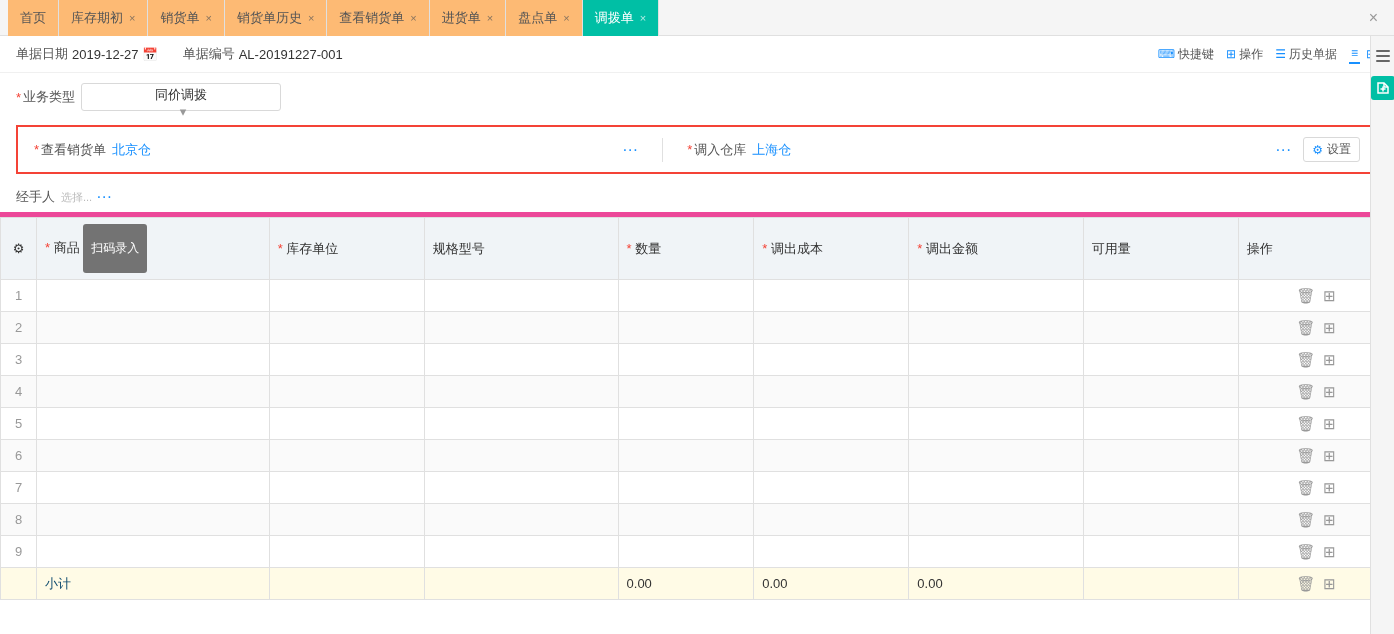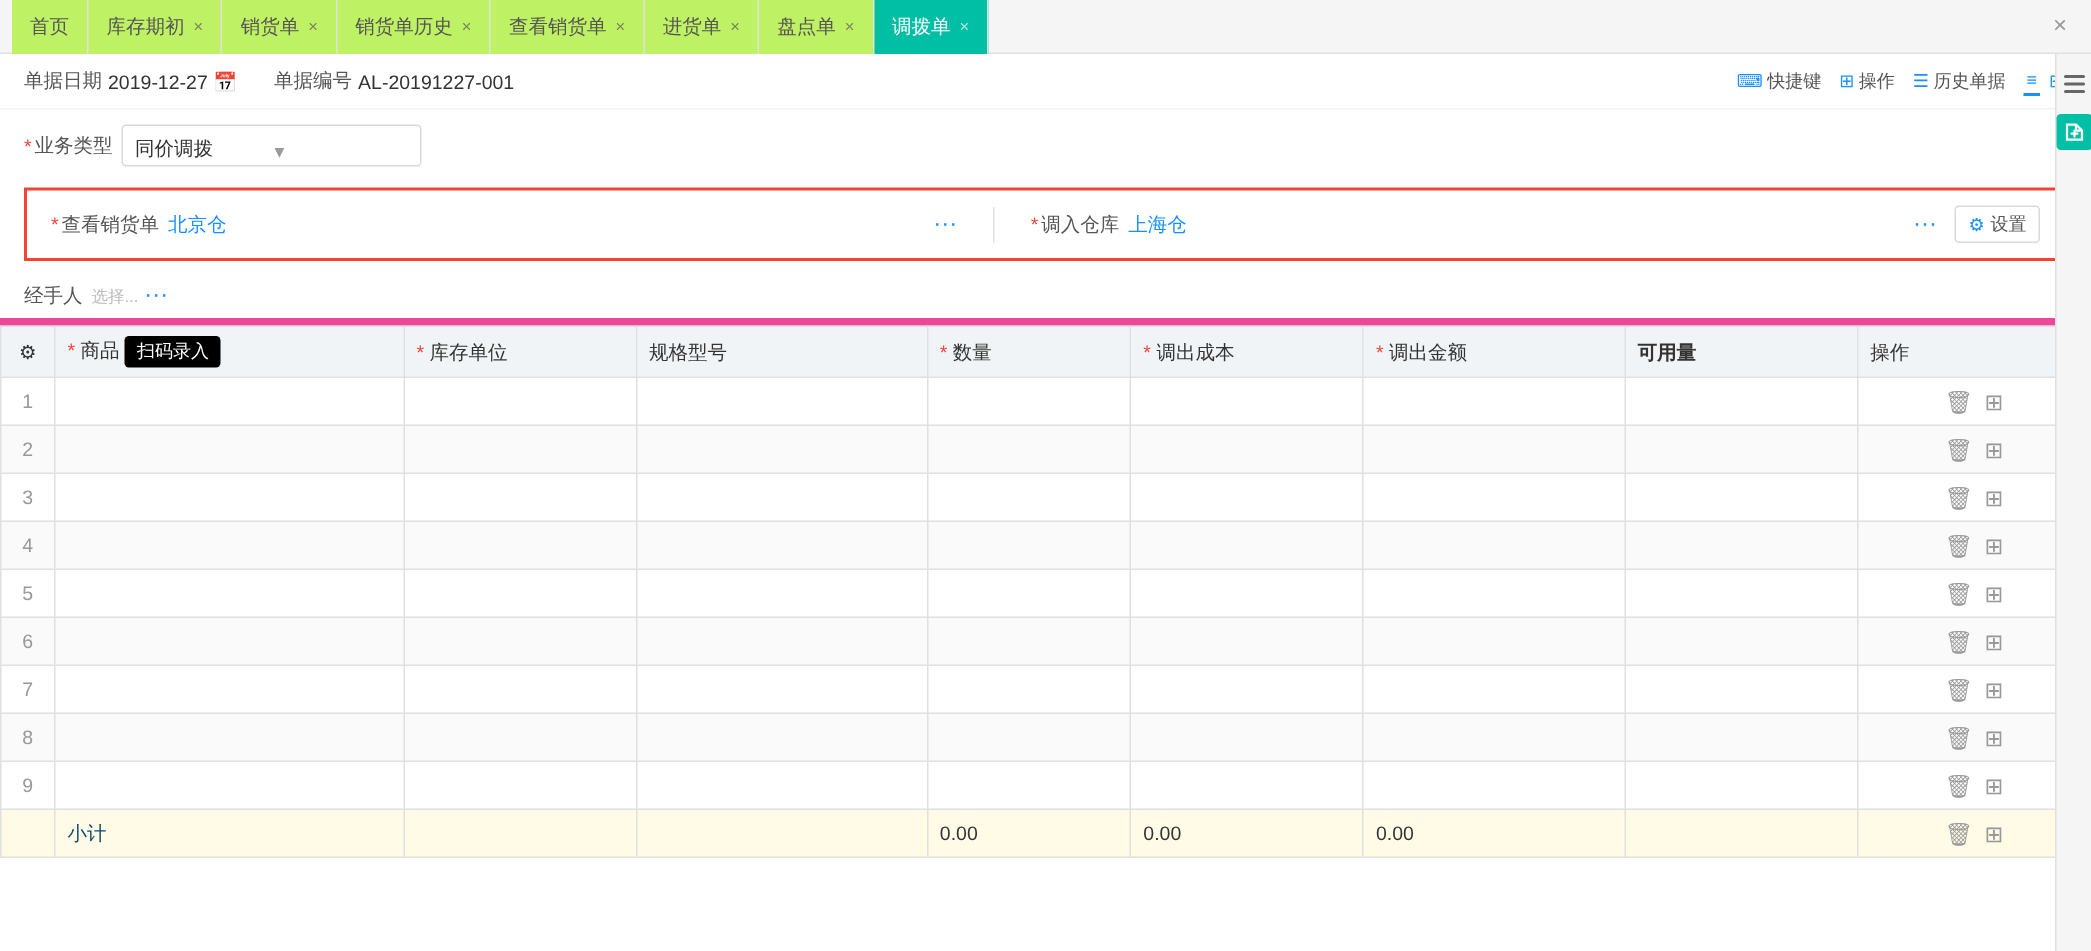--- a/index.html
+++ b/index.html
@@ -17,21 +17,21 @@
     .tab-item {
       display: flex;
       align-items: center;
       padding: 0 12px;
       height: 36px;
       cursor: pointer;
       font-size: 13px;
       color: #555;
       border-right: 1px solid #e0e0e0;
       white-space: nowrap;
-      background: #bef264;
+      background: #fdba74;
     }
     .tab-item.active {
       background: #00bfa5;
       color: #fff;
     }
     .tab-item .close-btn {
       margin-left: 6px;
       font-size: 11px;
       opacity: 0.7;
       cursor: pointer;
@@ -79,27 +79,28 @@
       margin-left: 4px;
     }
     .dots-btn {
       color: #1890ff;
       cursor: pointer;
       font-size: 16px;
       margin-left: 4px;
     }
     .select-field {
       display: flex;
-      align-items: flex-end;
+      align-items: center;
       border: 1px solid #d9d9d9;
       border-radius: 3px;
       padding: 2px 8px;
       height: 28px;
       min-width: 180px;
       cursor: pointer;
+      flex-direction: column;
     }
     .select-field span {
       flex: 1;
       font-size: 13px;
     }
 
     
     .red-section {
       border: 2px solid #f44336;
       margin: 0 16px 8px 16px;
@@ -224,25 +225,25 @@
     }
     tbody tr.subtotal-row {
       background: #fffbe6;
     }
     .row-num {
       color: #999;
       text-align: center;
       width: 36px;
     }
     .scan-btn {
-      background: #000000;
+      background: #737373;
       color: #fff;
       border: none;
       border-radius: 3px;
-      padding: 2px 8px;
+      padding: 16px 8px;
       font-size: 12px;
       cursor: pointer;
       white-space: nowrap;
     }
     .ops-col {
       text-align: center;
       white-space: nowrap;
     }
     .op-icon {
       cursor: pointer;
@@ -254,21 +255,21 @@
     .gear-col {
       text-align: center;
       width: 36px;
     }
     .col-product { min-width: 120px; }
     .col-unit { min-width: 80px; }
     .col-spec { min-width: 100px; }
     .col-qty { min-width: 70px; }
     .col-cost { min-width: 80px; }
     .col-amount { min-width: 90px; }
-    .col-avail { min-width: 80px; font-weight: bold; }
+    .col-avail { min-width: 80px; }
     .col-ops { min-width: 80px; }
 
     
     .right-panel {
       position: fixed;
       right: 0;
       top: 36px;
       width: 24px;
       display: flex;
       flex-direction: column;

